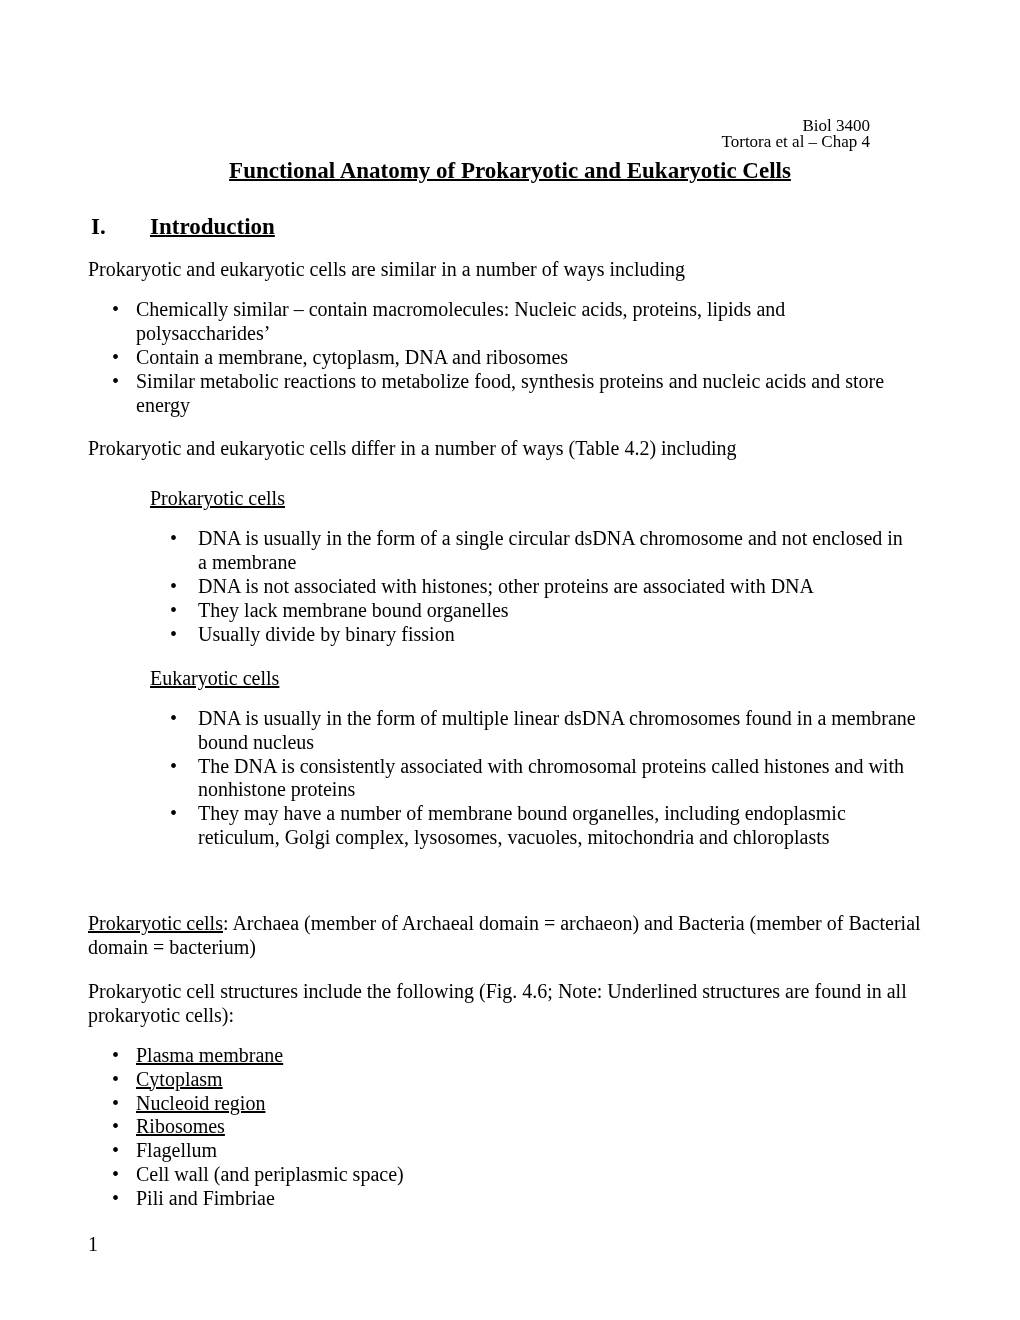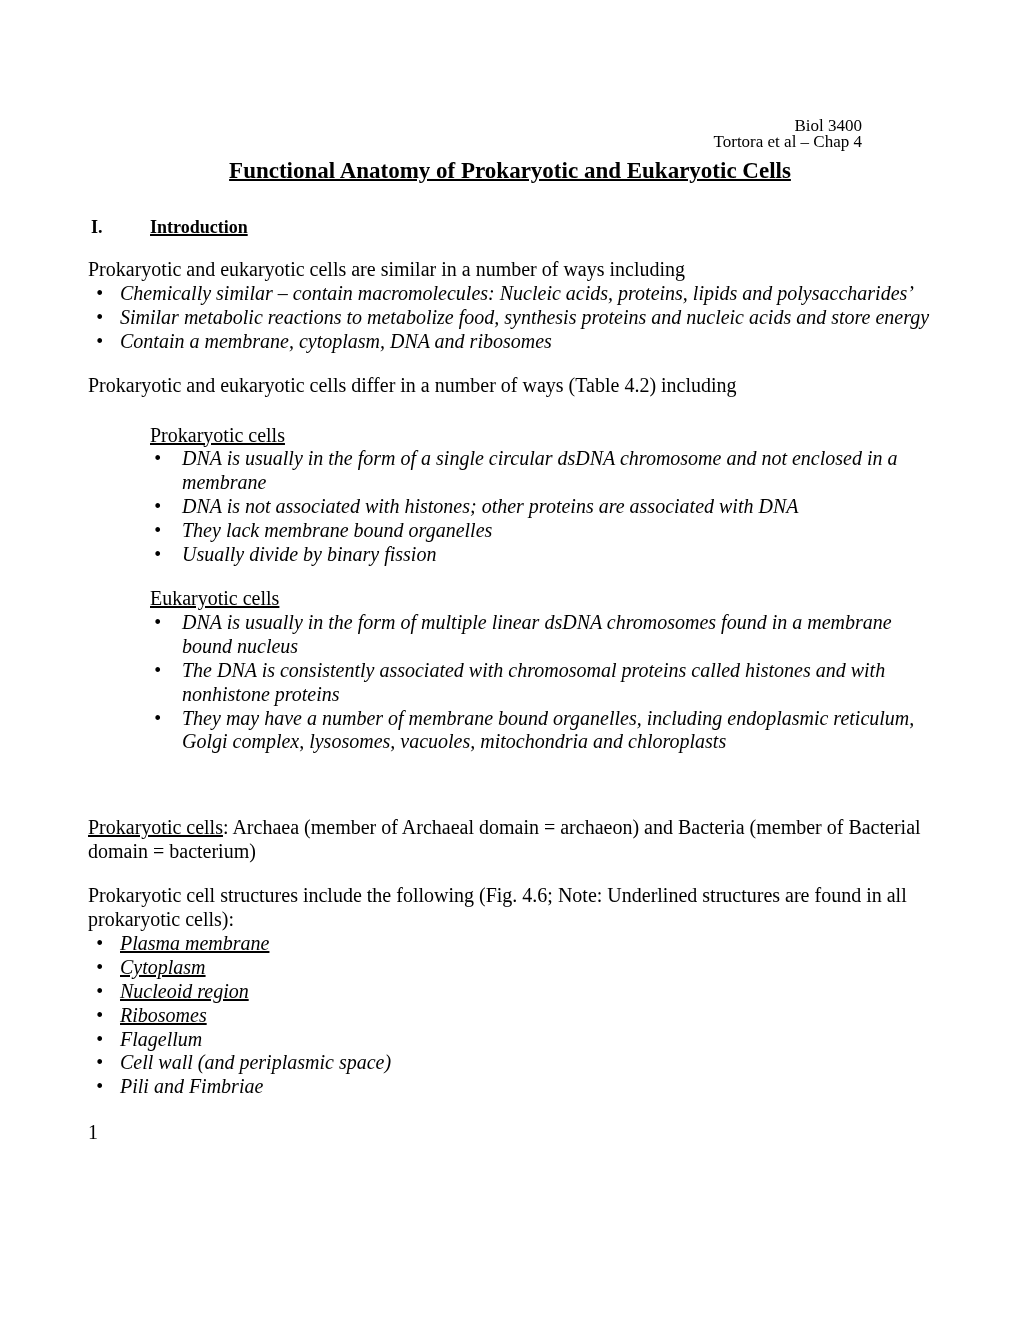--- a/index.html
+++ b/index.html
@@ -8,21 +8,21 @@
     width: 1020px;
     height: 1320px;
     background: #ffffff;
     color: #000000;
     font-family: "Liberation Serif", serif;
     overflow: hidden;
   }
   .doc-header {
     position: absolute;
     top: 118px;
-    right: 158px;
+    right: 150px;
     text-align: right;
     font-size: 17px;
     line-height: 16px;
     white-space: nowrap;
   }
   .content {
     position: absolute;
     left: 88px;
     top: 156px;
     width: 844px;
@@ -33,36 +33,36 @@
     margin: 0;
     text-align: center;
     font-size: 23px;
     font-weight: bold;
     line-height: 30px;
     text-decoration: underline;
     text-decoration-thickness: 2px;
   }
   .section-heading {
     margin: 26px 0 0 3px;
-    font-size: 18px;
+    font-size: 23px;
     font-weight: bold;
     line-height: 30px;
   }
   .section-heading .num {
     display: inline-block;
     width: 59px;
   }
   .section-heading .txt { text-decoration: underline; text-decoration-thickness: 2px; }
   p { margin: 0; }
   .mt-blank   { margin-top: 20px; }
   .mt-p1      { margin-top: 16px; }
   .mt-sub     { margin-top: 26px; }
   .mt-big     { margin-top: 62px; }
   .mt-pagenum { margin-top: 22px; }
-  ul { margin: 0; padding: 0; list-style: none; font-style: italic; }
+  ul { margin: 16px; padding: 0; list-style: none; }
   .li1 { position: relative; padding-left: 32px; }
   .li1::before { content: "\2022"; position: absolute; left: 8px; }
   .li2 { position: relative; padding-left: 94px; }
   .li2::before { content: "\2022"; position: absolute; left: 66px; }
   .sublabel { margin-left: 62px; text-decoration: underline; }
   .u { text-decoration: underline; }
 </style>
 </head>
 <body>
 
@@ -78,22 +78,22 @@
     <h1 class="doc-title">Functional Anatomy of Prokaryotic and Eukaryotic Cells</h1>
 
     <div class="section-heading">
       <span class="num">I.</span><span class="txt">Introduction</span>
     </div>
 
     <p class="mt-p1">Prokaryotic and eukaryotic cells are similar in a number of ways including</p>
 
     <ul>
       <li class="li1">Chemically similar – contain macromolecules: Nucleic acids, proteins, lipids and polysaccharides’</li>
+      <li class="li1">Contain a membrane, cytoplasm, DNA and ribosomes</li>
       <li class="li1">Similar metabolic reactions to metabolize food, synthesis proteins and nucleic acids and store energy</li>
-      <li class="li1">Contain a membrane, cytoplasm, DNA and ribosomes</li>
     </ul>
 
     <p class="mt-blank">Prokaryotic and eukaryotic cells differ in a number of ways (Table 4.2) including</p>
 
     <p class="mt-sub sublabel">Prokaryotic cells</p>
     <ul>
       <li class="li2">DNA is usually in the form of a single circular dsDNA chromosome and not enclosed in a membrane</li>
       <li class="li2">DNA is not associated with histones; other proteins are associated with DNA</li>
       <li class="li2">They lack membrane bound organelles</li>
       <li class="li2">Usually divide by binary fission</li>

